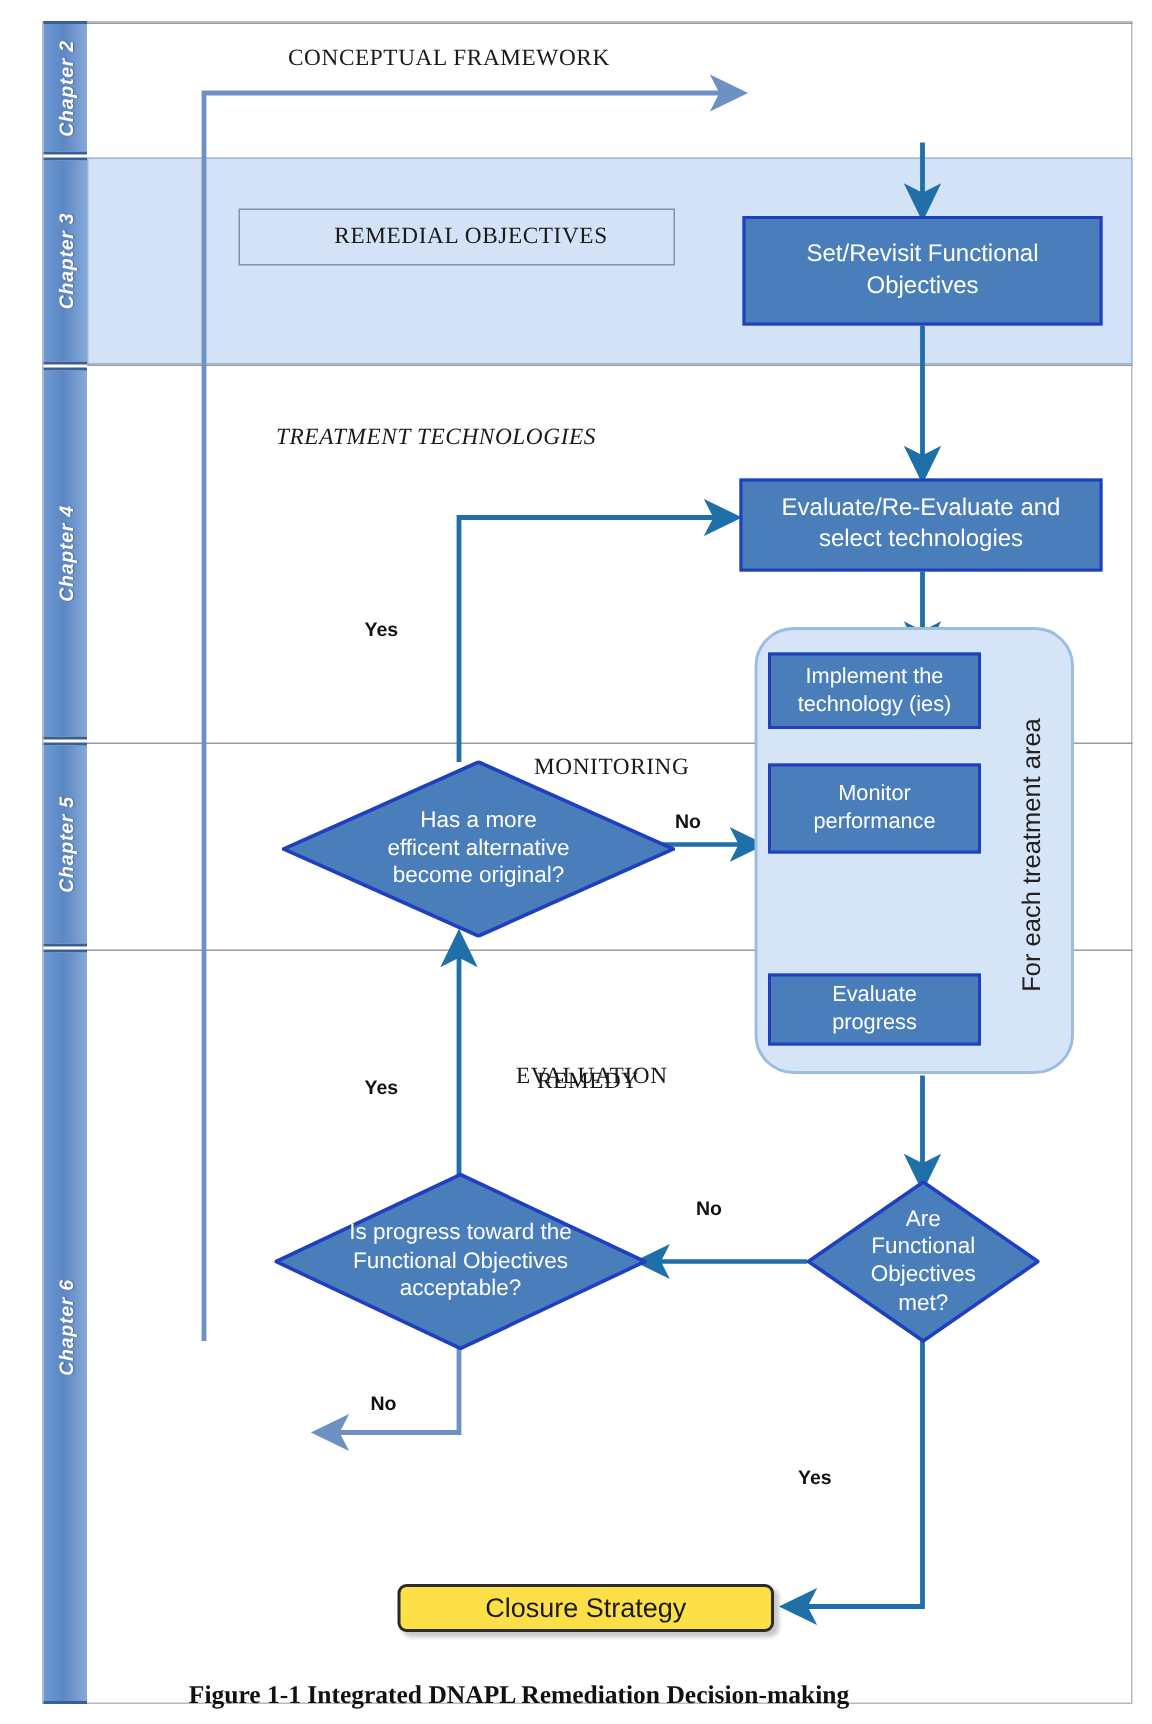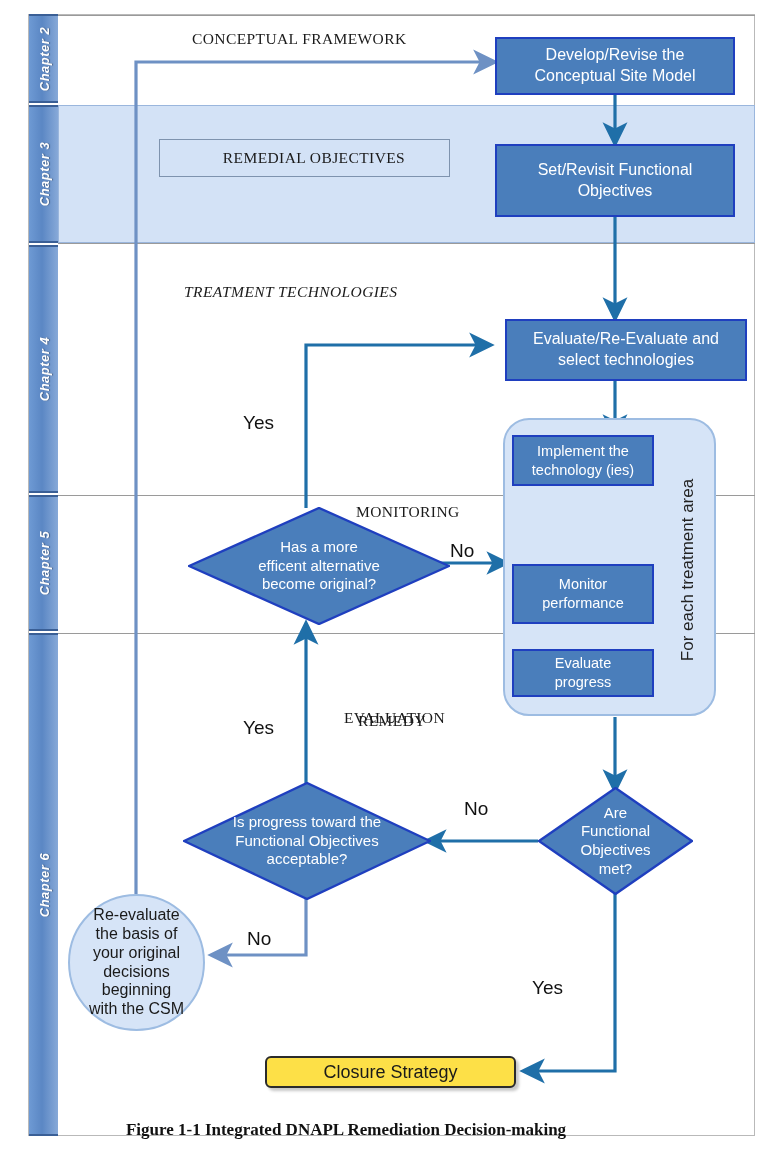--- a/index.html
+++ b/index.html
@@ -71,21 +71,21 @@
         padding:6px;}
 
   
   .pill{position:absolute;background:#fde047;border:2px solid #2b2b2b;
         border-radius:6px;box-sizing:border-box;
         display:flex;align-items:center;justify-content:center;
         font-size:18px;color:#1a1a1a;
         box-shadow:3px 3px 3px rgba(0,0,0,.22);}
 
   
-  .elabel{position:absolute;font-size:19px;font-weight:normal;color:#111;white-space:nowrap;}
+  .elabel{position:absolute;font-size:13px;font-weight:bold;color:#111;white-space:nowrap;}
 
   
   #wires{position:absolute;left:0;top:0;width:768px;height:1149px;pointer-events:none;}
 
   
   .caption{position:absolute;width:692px;text-align:center;
            font-family:"Liberation Serif", serif;font-weight:bold;
            font-size:17px;color:#111;}
 </style>
 </head>
@@ -162,49 +162,43 @@
     <path d="M306,880 L306,625" fill="none" stroke="#1f6fa8" stroke-width="3.2" marker-end="url(#ah)"></path>
 
     <path d="M306,881 L306,955 L213,955" fill="none" stroke="#6e91c4" stroke-width="3.2" marker-end="url(#ahL)"></path>
 
     <path d="M615,893 L615,1071 L525,1071" fill="none" stroke="#1f6fa8" stroke-width="3.2" marker-end="url(#ah)"></path>
   </svg>
 
   <div class="roundbox" style="left:503px;top:418px;width:213px;height:298px;"></div>
   <div class="vlabel" style="left:597px;top:560px;">For each treatment area</div>
 
-  <div class="pbox" style="left:495px;top:37px;width:240px;height:58px;">
-    <span>
-      <span>Develop/Revise the</span><br>
-      <span>Conceptual Site Model</span>
-    </span>
-  </div>
 
   <div class="pbox" style="left:495px;top:144px;width:240px;height:73px;">
     <span>
       <span>Set/Revisit Functional</span><br>
       <span>Objectives</span>
     </span>
   </div>
 
-  <div class="pbox" style="left:493px;top:319px;width:242px;height:62px;margin-left:12px;">
+  <div class="pbox" style="left:493px;top:319px;width:242px;height:62px;">
     <span>
       <span>Evaluate/Re-Evaluate and</span><br>
       <span>select technologies</span>
     </span>
   </div>
 
   <div class="pbox sm" style="left:512px;top:435px;width:142px;height:51px;">
     <span>
       <span>Implement the</span><br>
       <span>technology (ies)</span>
     </span>
   </div>
 
-  <div class="pbox sm" style="left:512px;top:564px;width:142px;height:60px;">
+  <div class="pbox sm" style="left:512px;top:509px;width:142px;height:60px;">
     <span>
       <span>Monitor</span><br>
       <span>performance</span>
     </span>
   </div>
 
   <div class="pbox sm" style="left:512px;top:649px;width:142px;height:48px;">
     <span>
       <span>Evaluate</span><br>
       <span>progress</span>
@@ -244,30 +238,20 @@
     <div class="dtext">
       <span>
         <span>Are</span><br>
         <span>Functional</span><br>
         <span>Objectives</span><br>
         <span>met?</span>
       </span>
     </div>
   </div>
 
-  <div class="circ" style="left:68px;top:894px;width:137px;height:137px;">
-    <span>
-      <span>Re-evaluate</span><br>
-      <span>the basis of</span><br>
-      <span>your original</span><br>
-      <span>decisions</span><br>
-      <span>beginning</span><br>
-      <span>with the CSM</span>
-    </span>
-  </div>
 
   <div class="pill" style="left:265px;top:1056px;width:251px;height:32px;">Closure Strategy</div>
 
   <div class="elabel" style="left:243px;top:412px;">Yes</div>
   <div class="elabel" style="left:450px;top:540px;">No</div>
   <div class="elabel" style="left:243px;top:717px;">Yes</div>
   <div class="elabel" style="left:247px;top:928px;">No</div>
   <div class="elabel" style="left:464px;top:798px;">No</div>
   <div class="elabel" style="left:532px;top:977px;">Yes</div>
 

